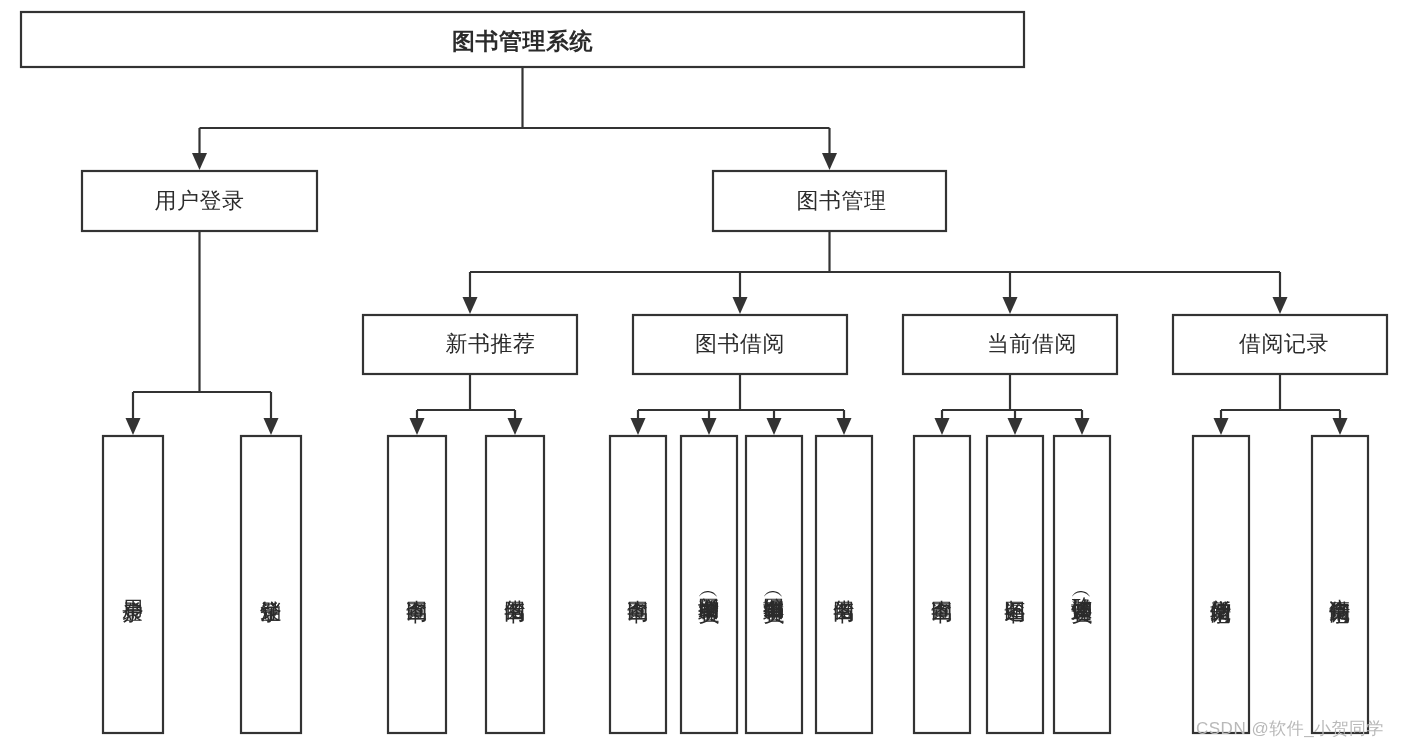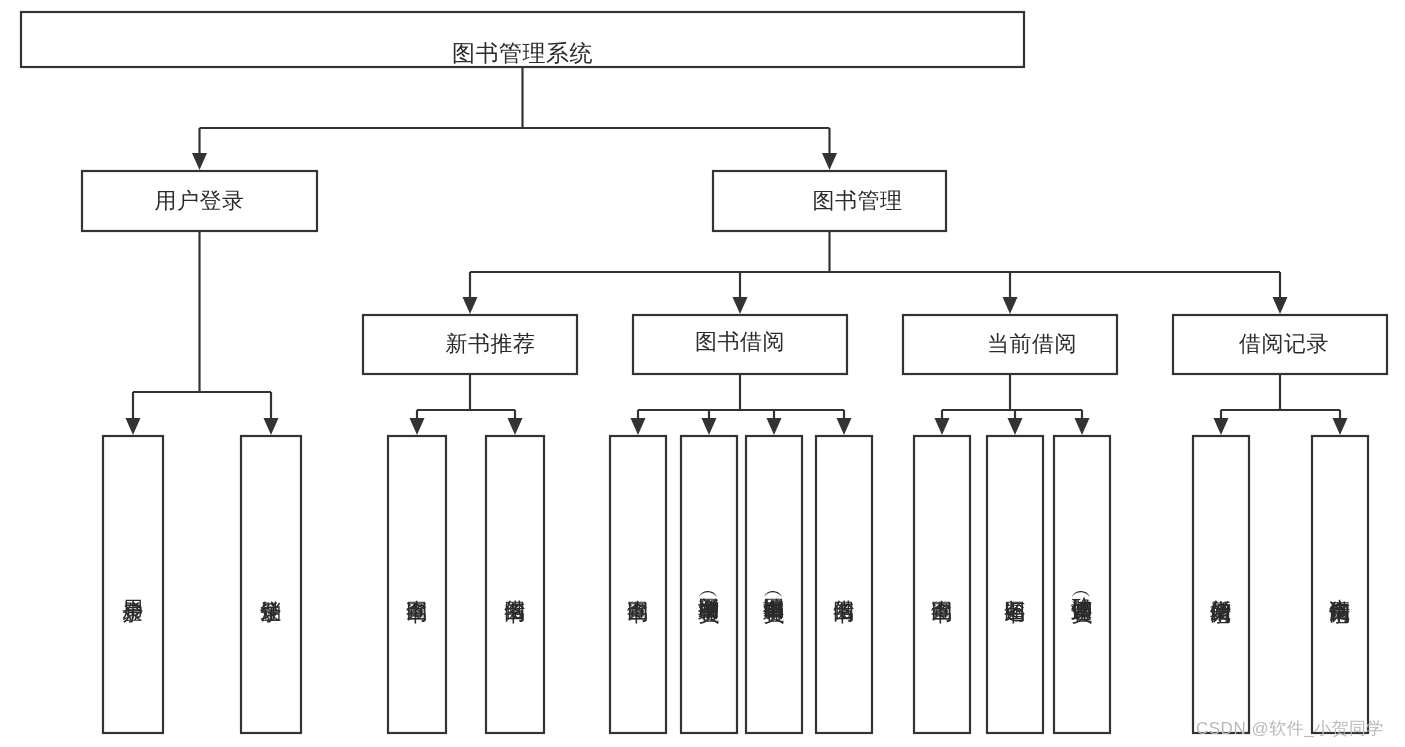--- a/index.html
+++ b/index.html
@@ -156,25 +156,25 @@
         <rect x="816" y="436" width="56" height="297" class="node-box"></rect>
         <rect x="914" y="436" width="56" height="297" class="node-box"></rect>
         <rect x="987" y="436" width="56" height="297" class="node-box"></rect>
         <rect x="1054" y="436" width="56" height="297" class="node-box"></rect>
         <rect x="1193" y="436" width="56" height="297" class="node-box"></rect>
         <rect x="1312" y="436" width="56" height="297" class="node-box"></rect>
       </g>
   </svg>
 
   <div id="labels-layer">
-      <div class="node-label horizontal root" style="left: 20px; top: 25px; width: 1005px; height: 57px;">图书管理系统</div>
+      <div class="node-label horizontal root" style="left: 20px; top: 13px; width: 1005px; height: 57px; font-weight: bold;">图书管理系统</div>
       <div class="node-label horizontal" style="left: 81px; top: 170px; width: 237px; height: 62px;">用户登录</div>
-      <div class="node-label horizontal" style="left: 740px; top: 170px; width: 235px; height: 62px;">图书管理</div>
+      <div class="node-label horizontal" style="left: 724px; top: 170px; width: 235px; height: 62px;">图书管理</div>
       <div class="node-label horizontal" style="left: 362px; top: 314px; width: 257px; height: 61px;">新书推荐</div>
-      <div class="node-label horizontal" style="left: 632px; top: 314px; width: 216px; height: 61px; font-family: Liberation Mono, monospace;">图书借阅</div>
+      <div class="node-label horizontal" style="left: 632px; top: 314px; width: 216px; height: 61px;">图书借阅</div>
       <div class="node-label horizontal" style="left: 902px; top: 314px; width: 260px; height: 61px;">当前借阅</div>
       <div class="node-label horizontal" style="left: 1172px; top: 314px; width: 224px; height: 61px;">借阅记录</div>
       <div class="node-label vertical" style="left: 102px; top: 435px; width: 62px; height: 299px;">用户登录</div>
       <div class="node-label vertical" style="left: 240px; top: 435px; width: 62px; height: 299px;">注销登录</div>
       <div class="node-label vertical" style="left: 387px; top: 435px; width: 60px; height: 299px;">查询图书</div>
       <div class="node-label vertical" style="left: 485px; top: 435px; width: 60px; height: 299px;">借阅图书</div>
       <div class="node-label vertical" style="left: 609px; top: 435px; width: 58px; height: 299px;">查询图书</div>
       <div class="node-label vertical" style="left: 680px; top: 435px; width: 58px; height: 299px;">新增图书（管理员）</div>
       <div class="node-label vertical" style="left: 745px; top: 435px; width: 58px; height: 299px;">编辑图书（管理员）</div>
       <div class="node-label vertical" style="left: 815px; top: 435px; width: 58px; height: 299px;">借阅图书</div>

